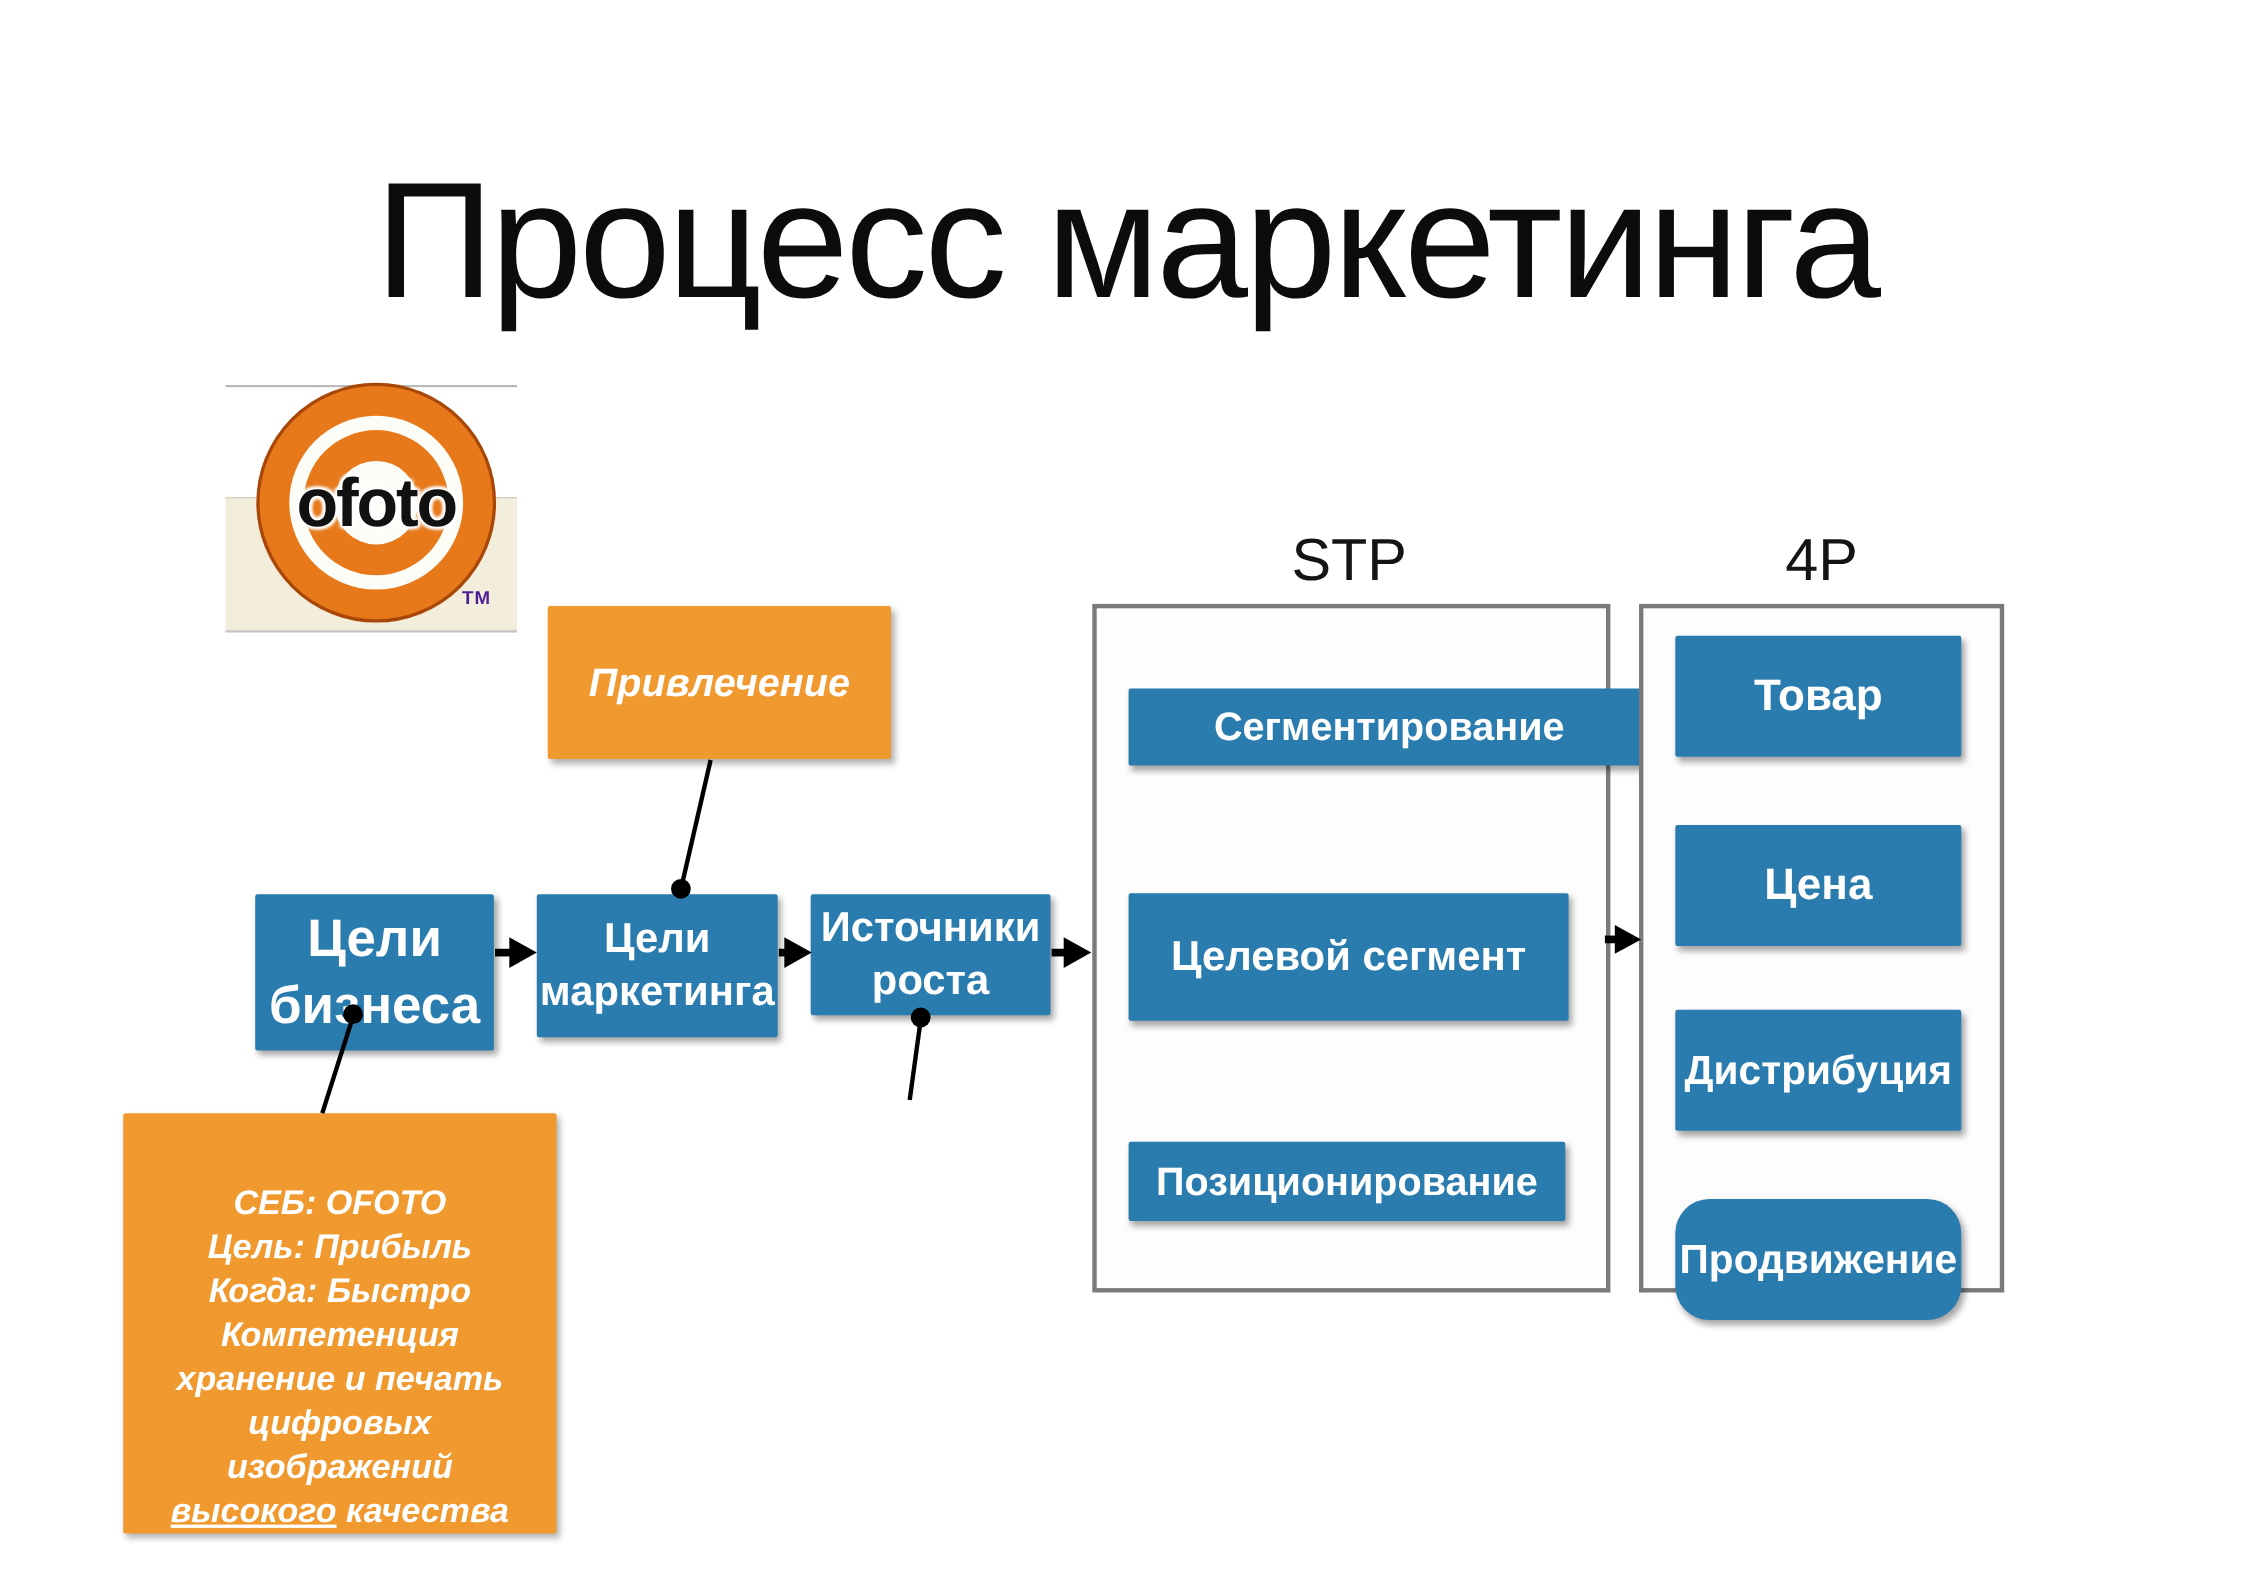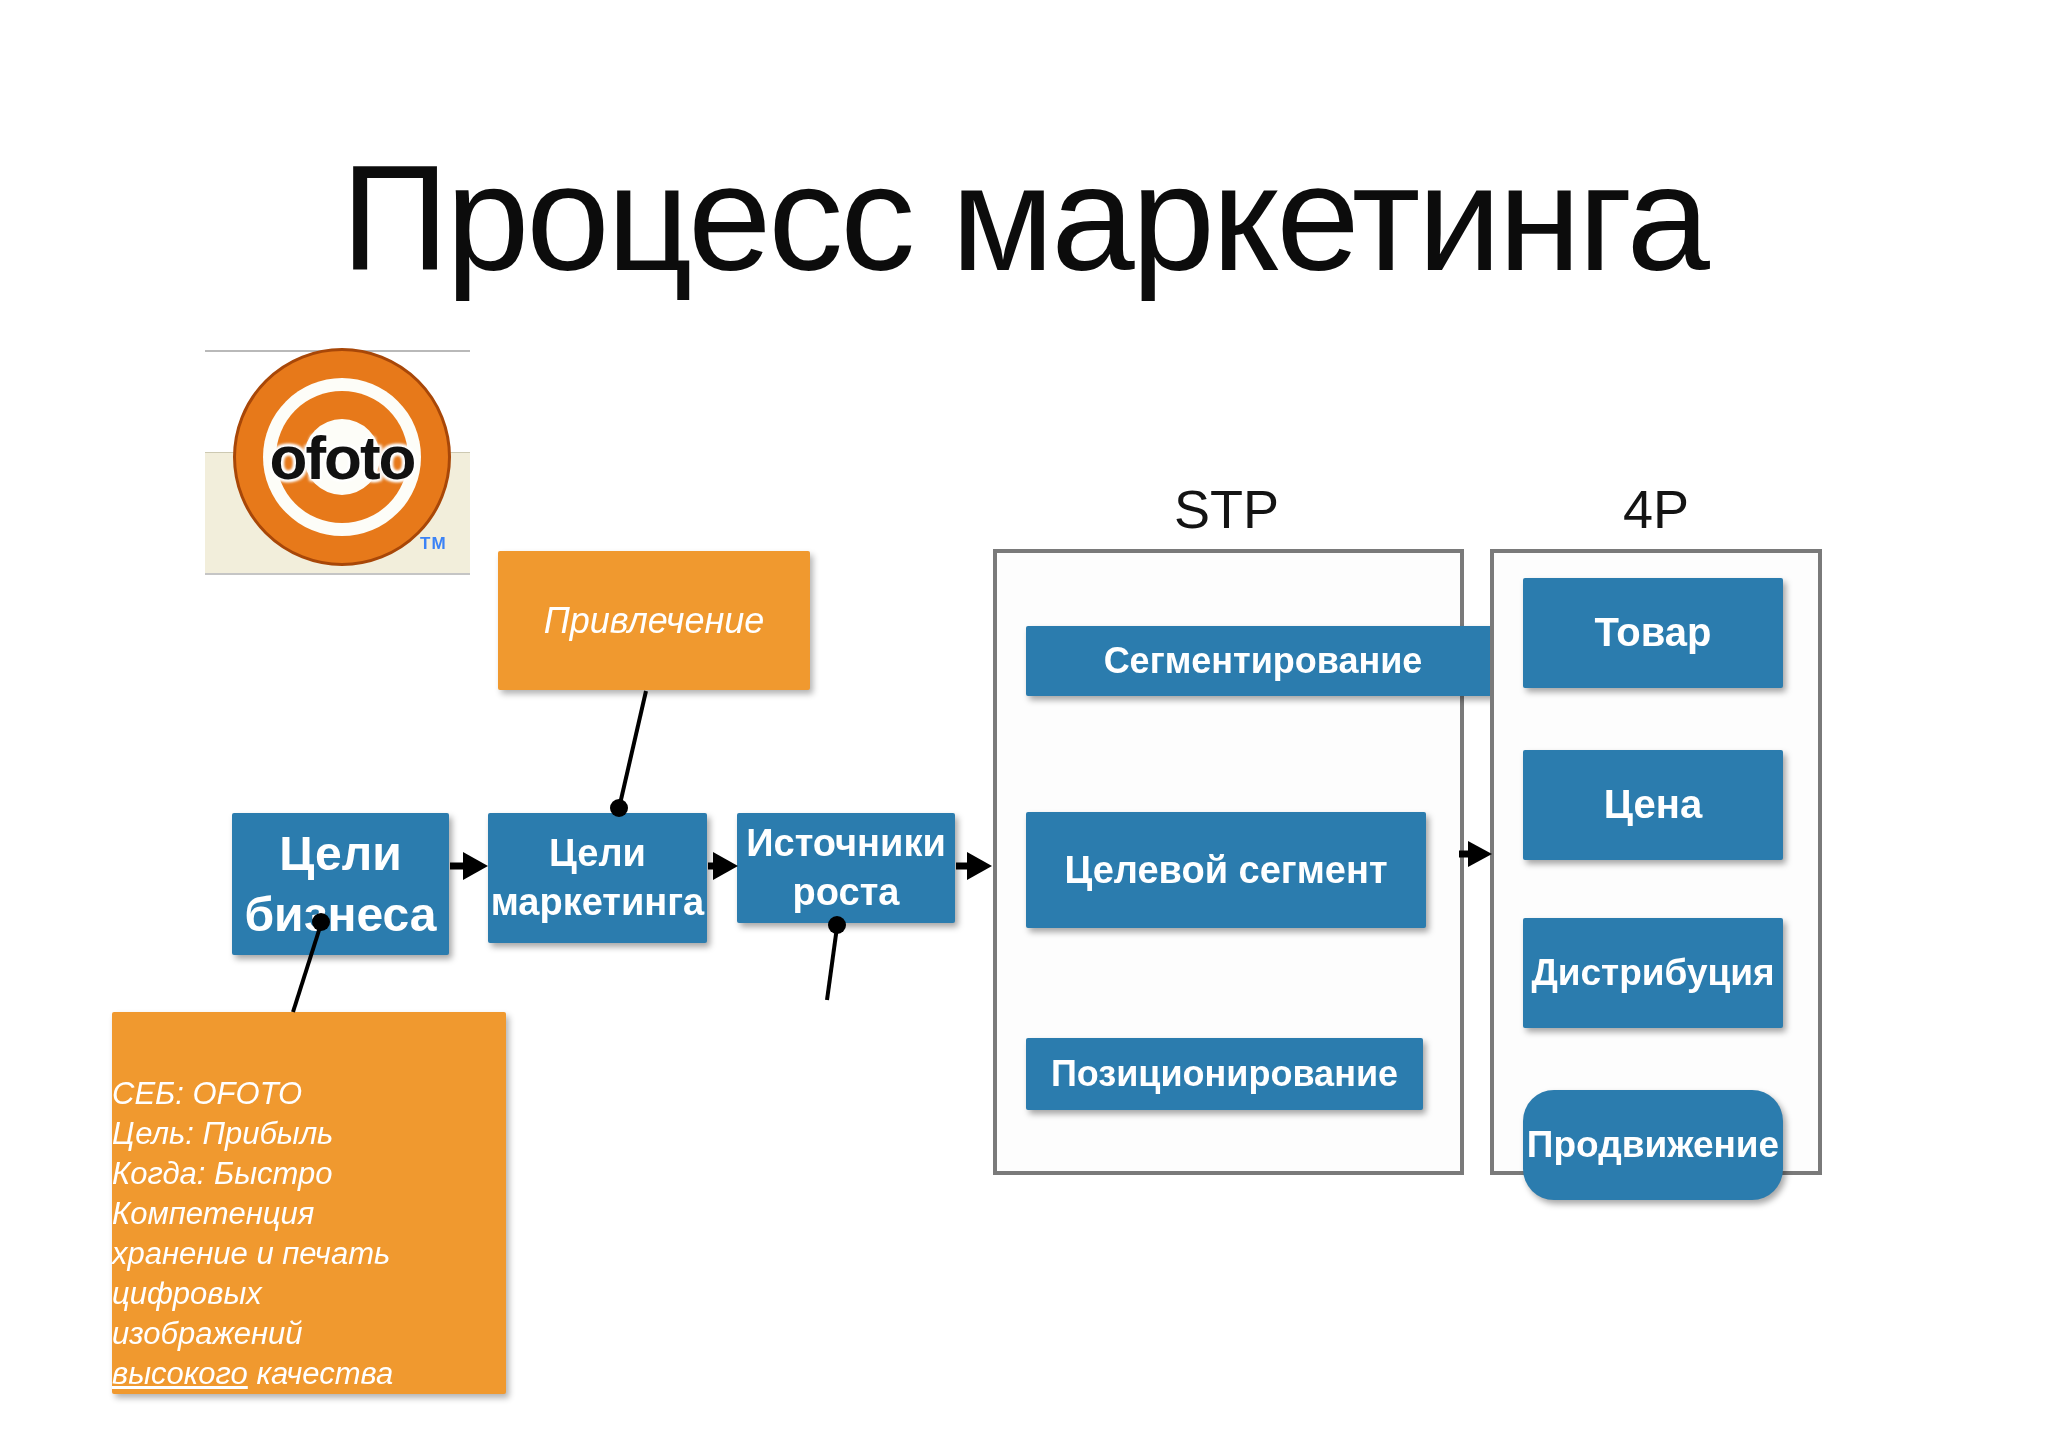--- a/index.html
+++ b/index.html
@@ -18,30 +18,30 @@
   .ring{border-radius:50%;display:flex;align-items:center;justify-content:center;}
   .ring-outer{position:absolute;left:28px;top:-2px;width:212px;height:212px;background:#e7791a;border:3px solid #a84708;}
   .ring-white{width:158px;height:158px;background:#fdfdf8;}
   .ring-inner{width:132px;height:132px;background:#e7791a;}
   .ring-core{width:76px;height:76px;background:#fdfdf8;}
   .logo-word{
     position:absolute;left:28px;top:-2px;width:218px;height:218px;display:flex;align-items:center;justify-content:center;
     font-size:62px;font-weight:bold;letter-spacing:-2px;color:#111;
     text-shadow:0 0 5px #fff,0 0 5px #fff,2px 2px 3px #fff,-2px -2px 3px #fff,2px -2px 3px #fff,-2px 2px 3px #fff;
   }
-  .logo-tm{position:absolute;left:215px;top:184px;font-size:17px;font-weight:bold;color:#3b82f6;letter-spacing:1px;}
+  .logo-tm{position:absolute;left:215px;top:184px;font-size:17px;font-weight:bold;color:#4c1d95;letter-spacing:1px;}
   
   .bluebox{
     position:absolute;background:#2b7cae;color:#fff;font-weight:bold;
     display:flex;align-items:center;justify-content:center;text-align:center;
     box-shadow:3px 4px 6px rgba(0,0,0,.35);border-radius:2px;line-height:1.28;
   }
   .orangebox{
-    position:absolute;background:#f0992f;color:#fff;font-weight:normal;font-style:italic;
-    box-shadow:3px 4px 6px rgba(0,0,0,.3);border-radius:2px;
+    position:absolute;background:#f0992f;color:#fff;font-weight:bold;font-style:italic;
+    box-shadow:3px 4px 6px rgba(0,0,0,.3);border-radius:2px;text-align:center;
   }
   .attract{left:498px;top:551px;width:312px;height:139px;display:flex;align-items:center;justify-content:center;font-size:36px;}
   .details{left:112px;top:1012px;width:394px;height:382px;font-size:31px;line-height:40px;padding-top:62px;box-sizing:border-box;}
   .details .u{text-decoration:underline;}
   
   .fb1{left:232px;top:813px;width:217px;height:142px;font-size:48px;}
   .fb2{left:488px;top:813px;width:219px;height:130px;font-size:38px;}
   .fb3{left:737px;top:813px;width:218px;height:110px;font-size:38px;}
   
   .glabel{position:absolute;top:478px;font-size:54px;color:#141414;text-align:center;}

